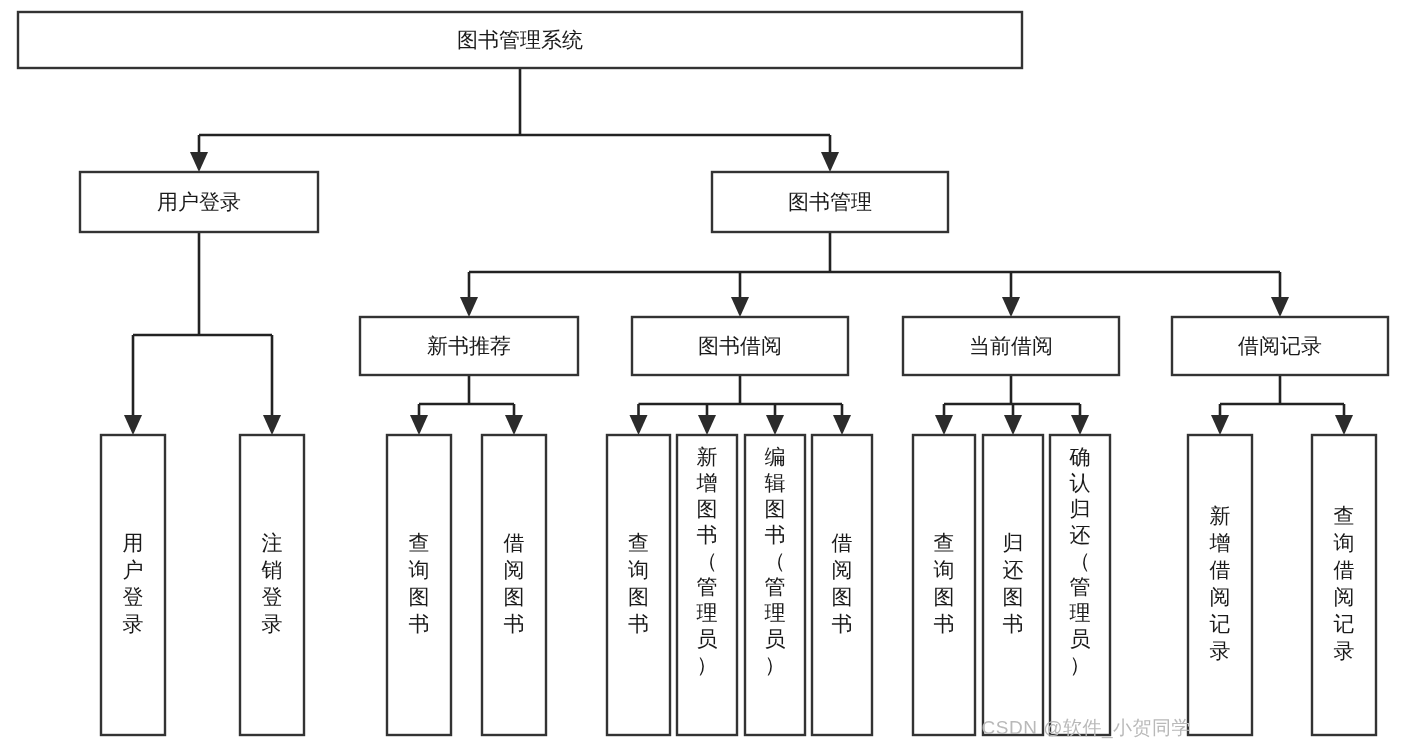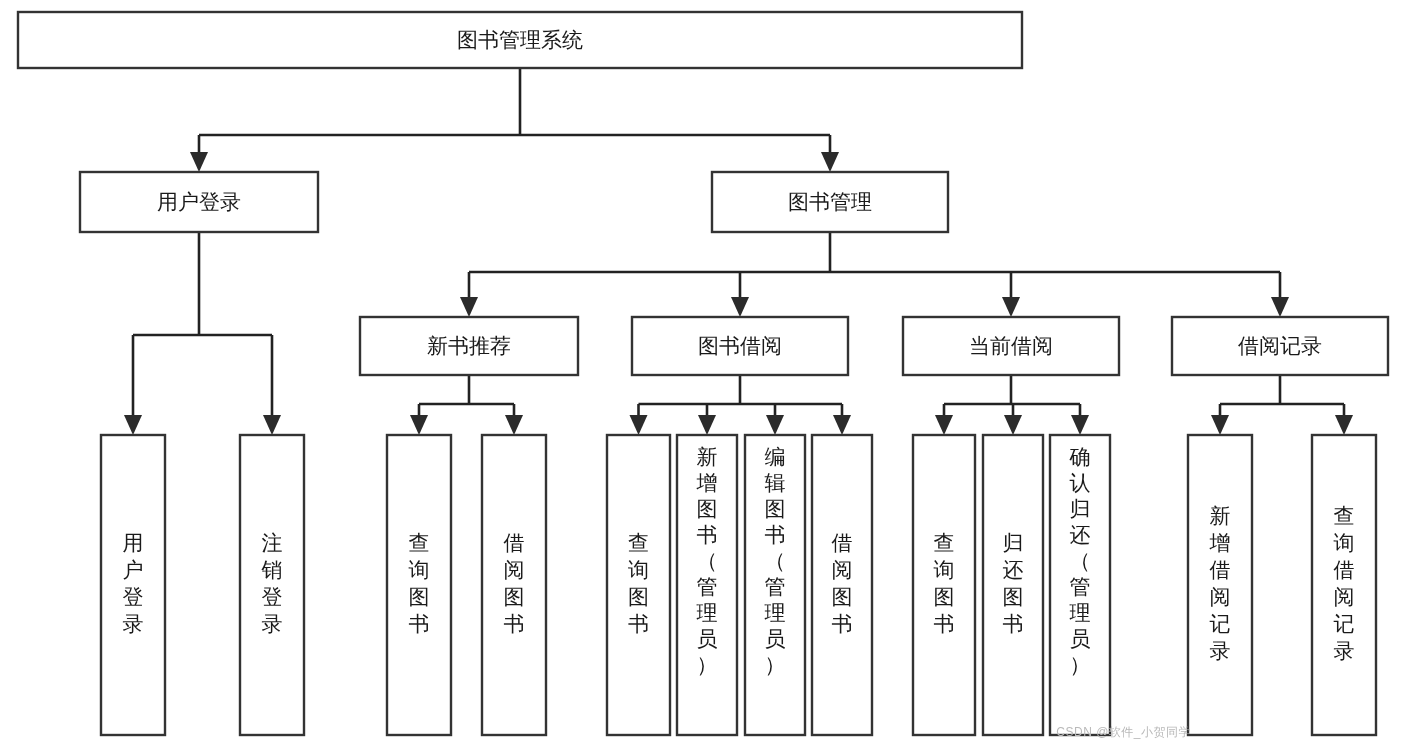--- a/index.html
+++ b/index.html
@@ -54,21 +54,21 @@
     font-family: "Liberation Sans", "DejaVu Sans", sans-serif;
     font-size: 21px;
     fill: #1a1a1a;
     text-anchor: middle;
   }
   .watermark-text {
     position: absolute;
     right: 8px;
     bottom: 6px;
     font-family: "Liberation Sans", "DejaVu Sans", sans-serif;
-    font-size: 12px;
+    font-size: 19px;
     color: #b9b9b9;
     white-space: nowrap;
     letter-spacing: 0.5px;
     user-select: none;
   }
 </style>
 </head>
 <body>
 
 <div id="diagram-root">

